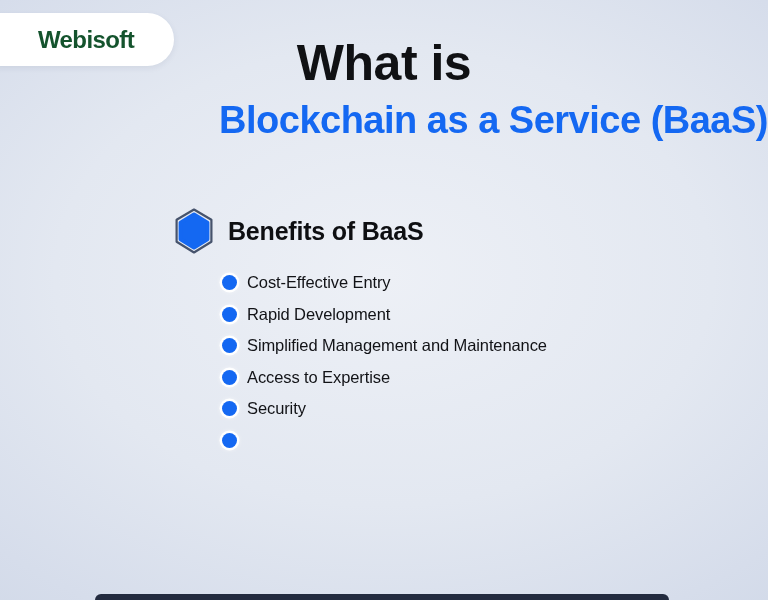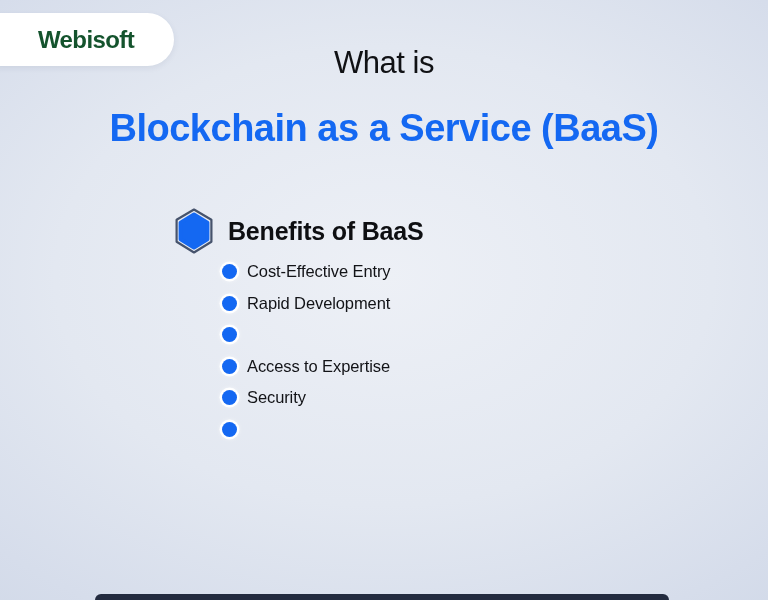--- a/index.html
+++ b/index.html
@@ -41,35 +41,36 @@
   
   .title-block {
     position: absolute;
     top: 38px;
     left: 0;
     width: 768px;
     text-align: center;
   }
   .title-line1 {
     display: block;
-    font-size: 31px;
+    font-size: 50px;
     line-height: 50px;
-    font-weight: 400;
+    font-weight: 700;
     color: #101114;
     letter-spacing: -0.5px;
     text-align: center;
   }
   .title-line2 {
     display: block;
-    margin-top: 17px;
+    margin-top: 9px;
     font-size: 38px;
     line-height: 46px;
     font-weight: 700;
     color: #1468f2;
     letter-spacing: -0.5px;
+    text-align: right;
   }
 
   
   .section-heading {
     position: absolute;
     left: 174px;
     top: 208px;
     display: flex;
     align-items: center;
     gap: 14px;
@@ -83,21 +84,21 @@
     font-size: 25px;
     font-weight: 700;
     color: #0e0f12;
     letter-spacing: -0.2px;
   }
 
   
   .benefits-list {
     position: absolute;
     left: 222px;
-    top: 256px;
+    top: 267px;
     margin: 0;
     padding: 0;
     list-style: none;
   }
   .benefit-item {
     height: 31.5px;
     display: flex;
     align-items: center;
     gap: 10px;
   }
@@ -153,20 +154,21 @@
     <li class="benefit-item">
       <span class="bullet-dot"></span>
       <span class="benefit-label">Cost-Effective Entry</span>
     </li>
     <li class="benefit-item">
       <span class="bullet-dot"></span>
       <span class="benefit-label">Rapid Development</span>
     </li>
     <li class="benefit-item">
       <span class="bullet-dot"></span>
+      <span class="benefit-label">Simplified Management and Maintenance</span>
     </li>
     <li class="benefit-item">
       <span class="bullet-dot"></span>
       <span class="benefit-label">Access to Expertise</span>
     </li>
     <li class="benefit-item">
       <span class="bullet-dot"></span>
       <span class="benefit-label">Security</span>
     </li>
     <li class="benefit-item">

